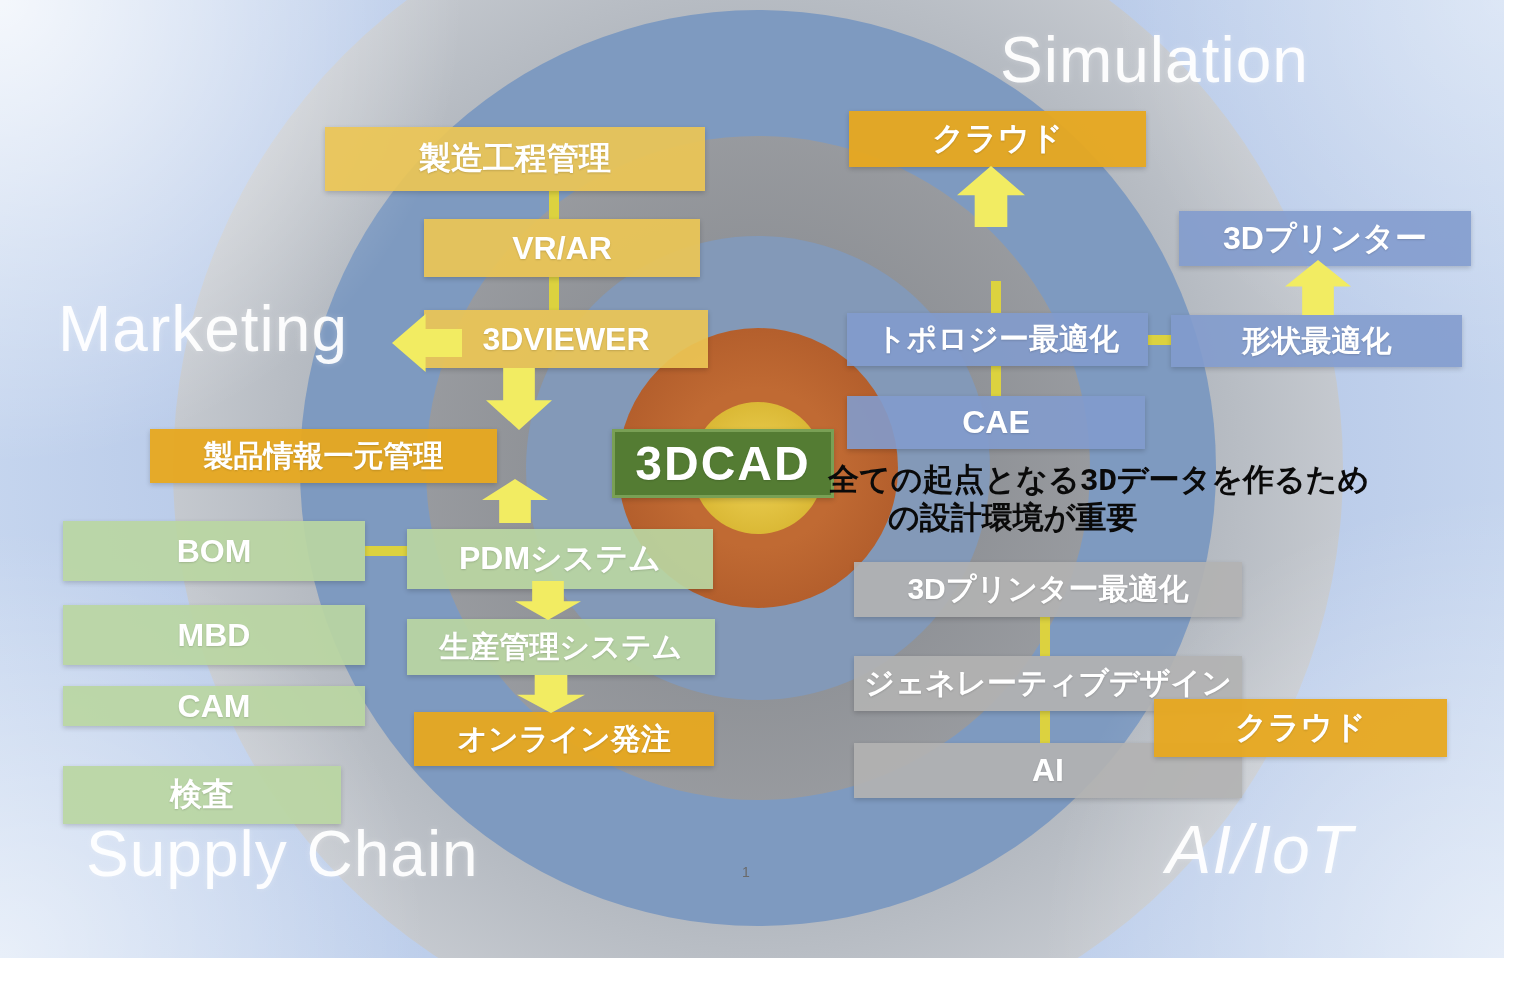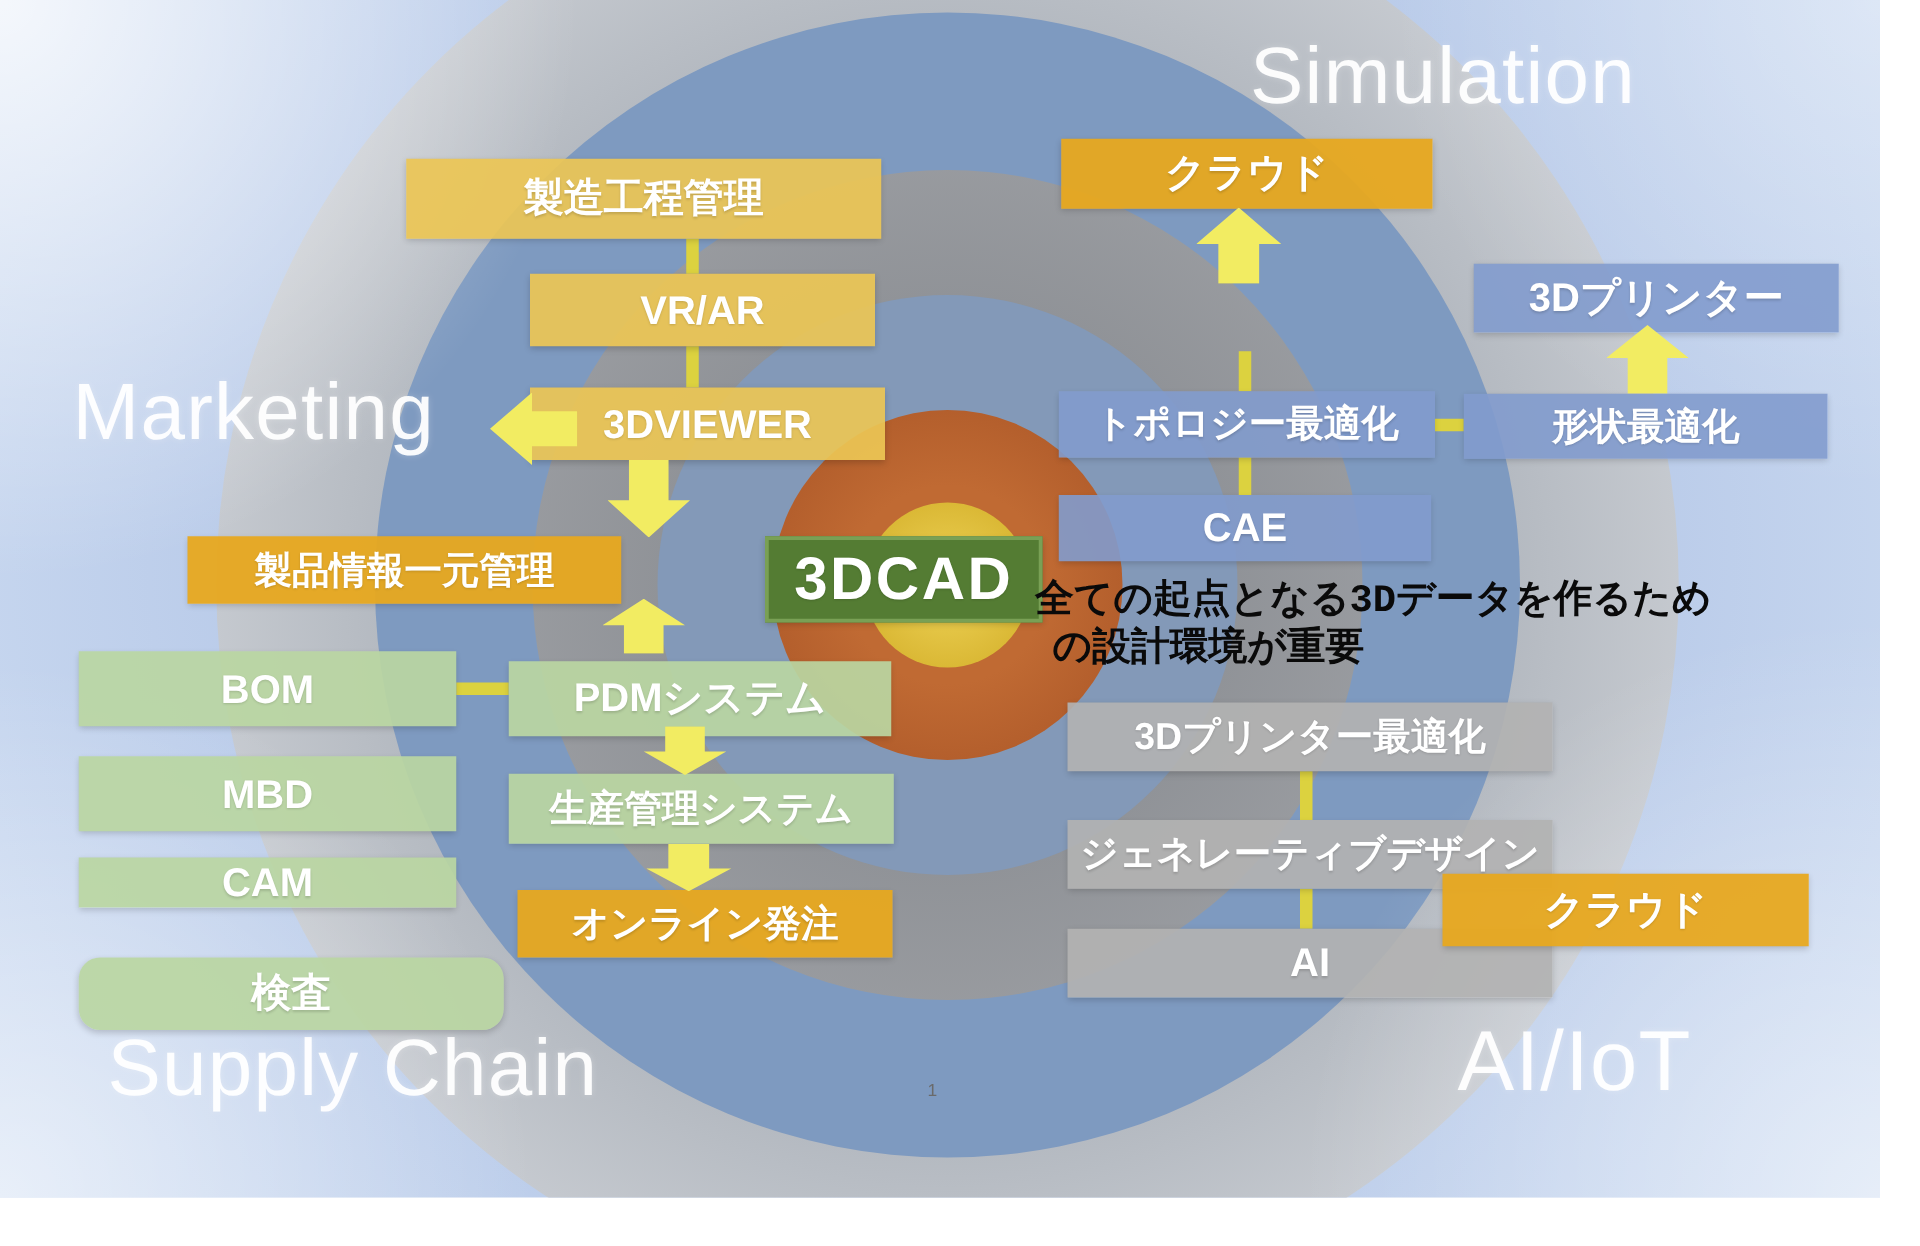--- a/index.html
+++ b/index.html
@@ -38,21 +38,21 @@
   
   .region{
     position:absolute;z-index:2;color:rgba(255,255,255,.94);
     font-size:64px;line-height:1;letter-spacing:1px;white-space:nowrap;
     text-shadow:0 0 6px rgba(255,255,255,.25);
   }
   .lbl-manufacturing{left:52px;top:30px;}
   .lbl-simulation{left:1000px;top:28px;}
   .lbl-marketing{left:58px;top:297px;}
   .lbl-supply{left:86px;top:822px;}
-  .lbl-aiiot{left:1166px;top:815px;font-size:68px;}
+  .lbl-aiiot{left:1166px;top:815px;font-size:68px;font-style:italic;}
 
   
   .box{
     position:absolute;z-index:3;display:flex;align-items:center;justify-content:center;
     color:#fff;font-weight:bold;font-size:30px;white-space:nowrap;
     box-shadow:0 2px 5px rgba(0,0,0,.18);
     text-shadow:0 1px 2px rgba(0,0,0,.15);
   }
   .yellow{background:rgba(236,197,85,.92);}
   .orange{background:rgba(231,168,31,.95);}
@@ -60,21 +60,21 @@
   .blue{background:rgba(130,155,205,.9);}
   .gray{background:rgba(178,178,178,.92);}
 
   .b-process{left:325px;top:127px;width:380px;height:64px;font-size:32px;}
   .b-vrar{left:424px;top:219px;width:276px;height:58px;font-size:32px;}
   .b-viewer{left:424px;top:310px;width:284px;height:58px;font-size:32px;}
   .b-prodinfo{left:150px;top:429px;width:347px;height:54px;}
   .b-bom{left:63px;top:521px;width:302px;height:60px;font-size:32px;}
   .b-mbd{left:63px;top:605px;width:302px;height:60px;font-size:32px;}
   .b-cam{left:63px;top:686px;width:302px;height:40px;font-size:32px;}
-  .b-kensa{left:63px;top:766px;width:340px;height:58px;font-size:32px;border-radius:17px;}
+  .b-kensa{left:63px;top:766px;width:278px;height:58px;font-size:32px;}
   .b-pdm{left:407px;top:529px;width:306px;height:60px;font-size:32px;}
   .b-seisan{left:407px;top:619px;width:308px;height:56px;}
   .b-online{left:414px;top:712px;width:300px;height:54px;}
   .b-cad{
     left:612px;top:429px;width:222px;height:69px;z-index:4;
     background:#547c33;border:3px solid #79a055;box-sizing:border-box;
     font-size:48px;letter-spacing:2px;
   }
   .b-cloudtop{left:849px;top:111px;width:297px;height:56px;font-size:32px;}
   .b-nonlinear{left:851px;top:226px;width:296px;height:55px;}
@@ -111,21 +111,21 @@
   .a-seisan-down{left:517px;top:675px;width:68px;height:38px;}
   .a-cloud-up{left:957px;top:166px;width:68px;height:61px;}
   .a-shape-up{left:1285px;top:260px;width:66px;height:55px;}
 
   
   .note{
     position:absolute;z-index:5;color:#0a0a0a;font-weight:bold;font-size:31px;
     white-space:nowrap;line-height:1;font-family:Liberation Mono, monospace;
   }
   .note-1{left:828px;top:466px;}
-  .note-2{left:842px;top:504px;}
+  .note-2{left:888px;top:504px;}
 
   .page-number{
     position:absolute;z-index:5;left:742px;top:864px;
     font-size:14px;color:#6a6a6a;
   }
 </style>
 </head>
 <body>
 
 <div class="page">

